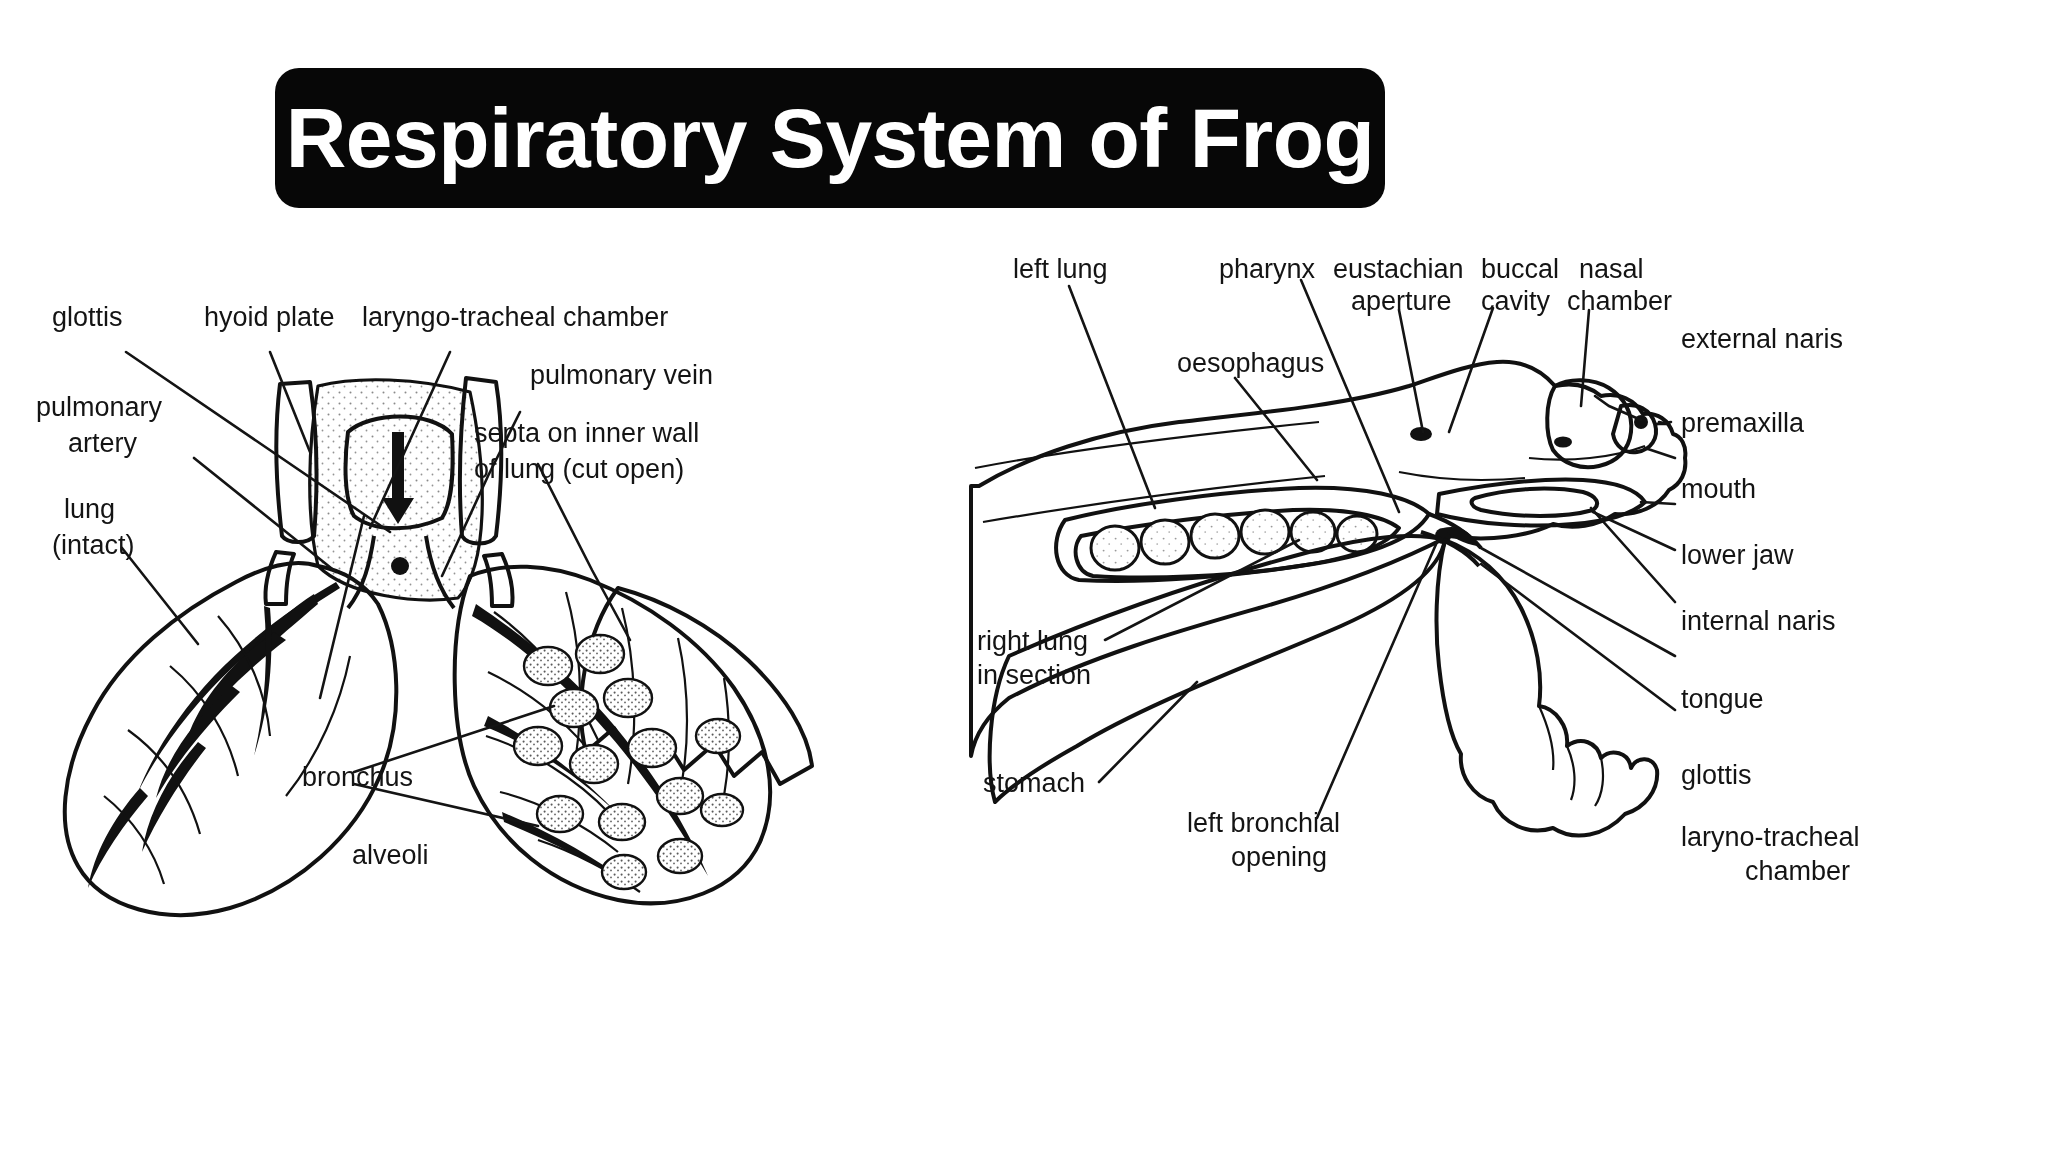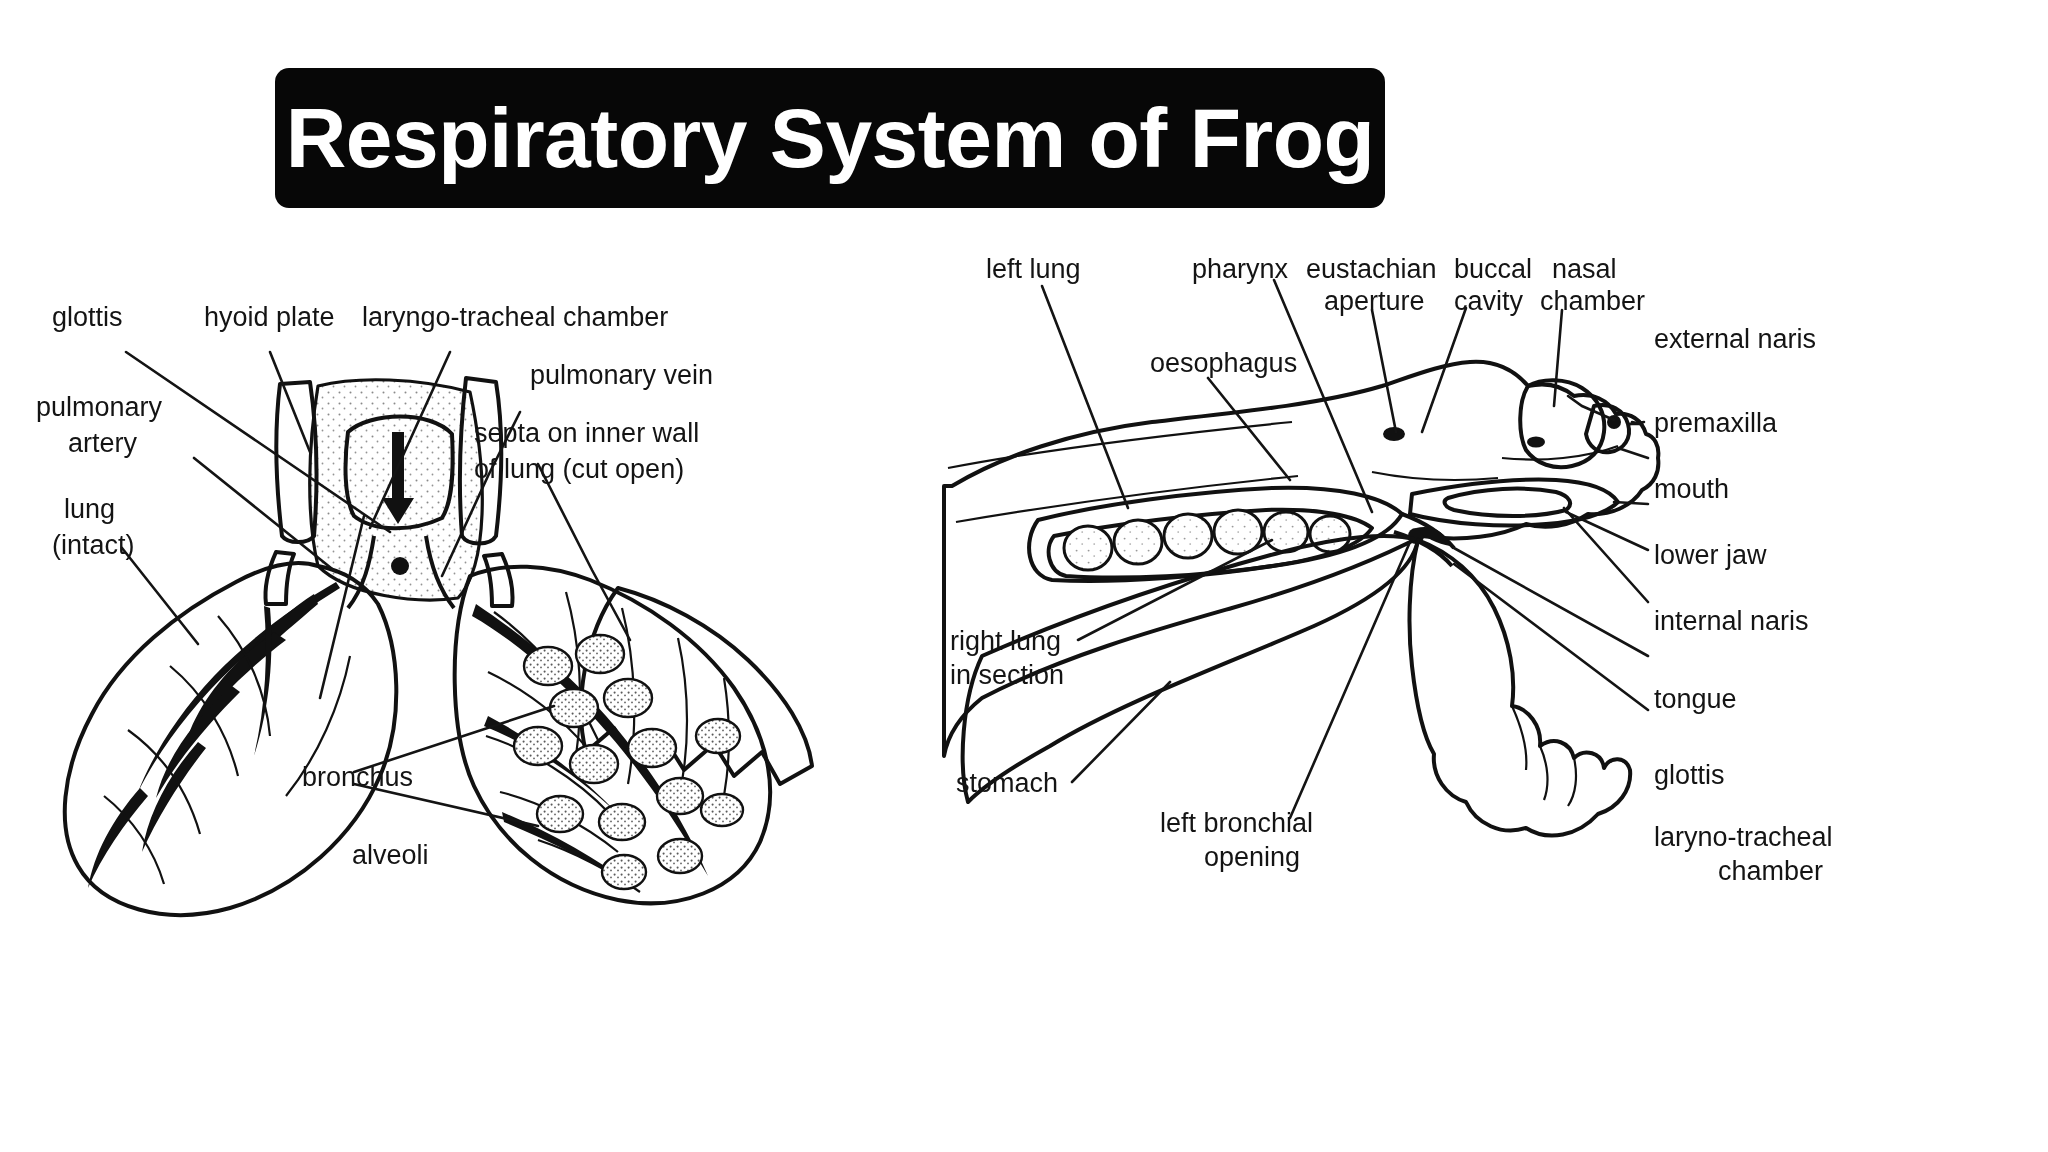--- a/index.html
+++ b/index.html
@@ -7,33 +7,33 @@
   body{
     width:2048px;height:1152px;overflow:hidden;
     font-family:"Liberation Sans","DejaVu Sans",sans-serif;
     color:#111;position:relative;
   }
   #page{position:absolute;inset:0;background:#fff;}
 
   
   #title-banner{
     position:absolute;left:275px;top:68px;width:1110px;height:140px;
-    background:#070707;border-radius:14px;
+    background:#070707;border-radius:24px;
     display:flex;align-items:center;justify-content:center;
   }
   #title-text{
     color:#ffffff;font-size:84px;font-weight:bold;letter-spacing:-0.5px;
     font-family:"Liberation Sans","DejaVu Sans",sans-serif;
     white-space:nowrap;line-height:1;
   }
 
   
   .panel{position:absolute;}
   #panel-left{left:18px;top:236px;width:960px;height:900px;}
-  #panel-right{left:942px;top:236px;width:1050px;height:910px;}
+  #panel-right{left:969px;top:236px;width:1050px;height:910px;}
 
   .fig-svg{display:block;}
 
   
   text{font-family:"Liberation Sans","DejaVu Sans",sans-serif;fill:#141414;}
   .lbl{font-size:27px;}
   .lbl-r{font-size:27px;}
   .leader{stroke:#141414;stroke-width:2.6;fill:none;stroke-linecap:round;}
   .organ-out{fill:none;stroke:#111;stroke-width:4;stroke-linejoin:round;}
   .organ-fill{stroke:#111;stroke-width:3.2;stroke-linejoin:round;}

